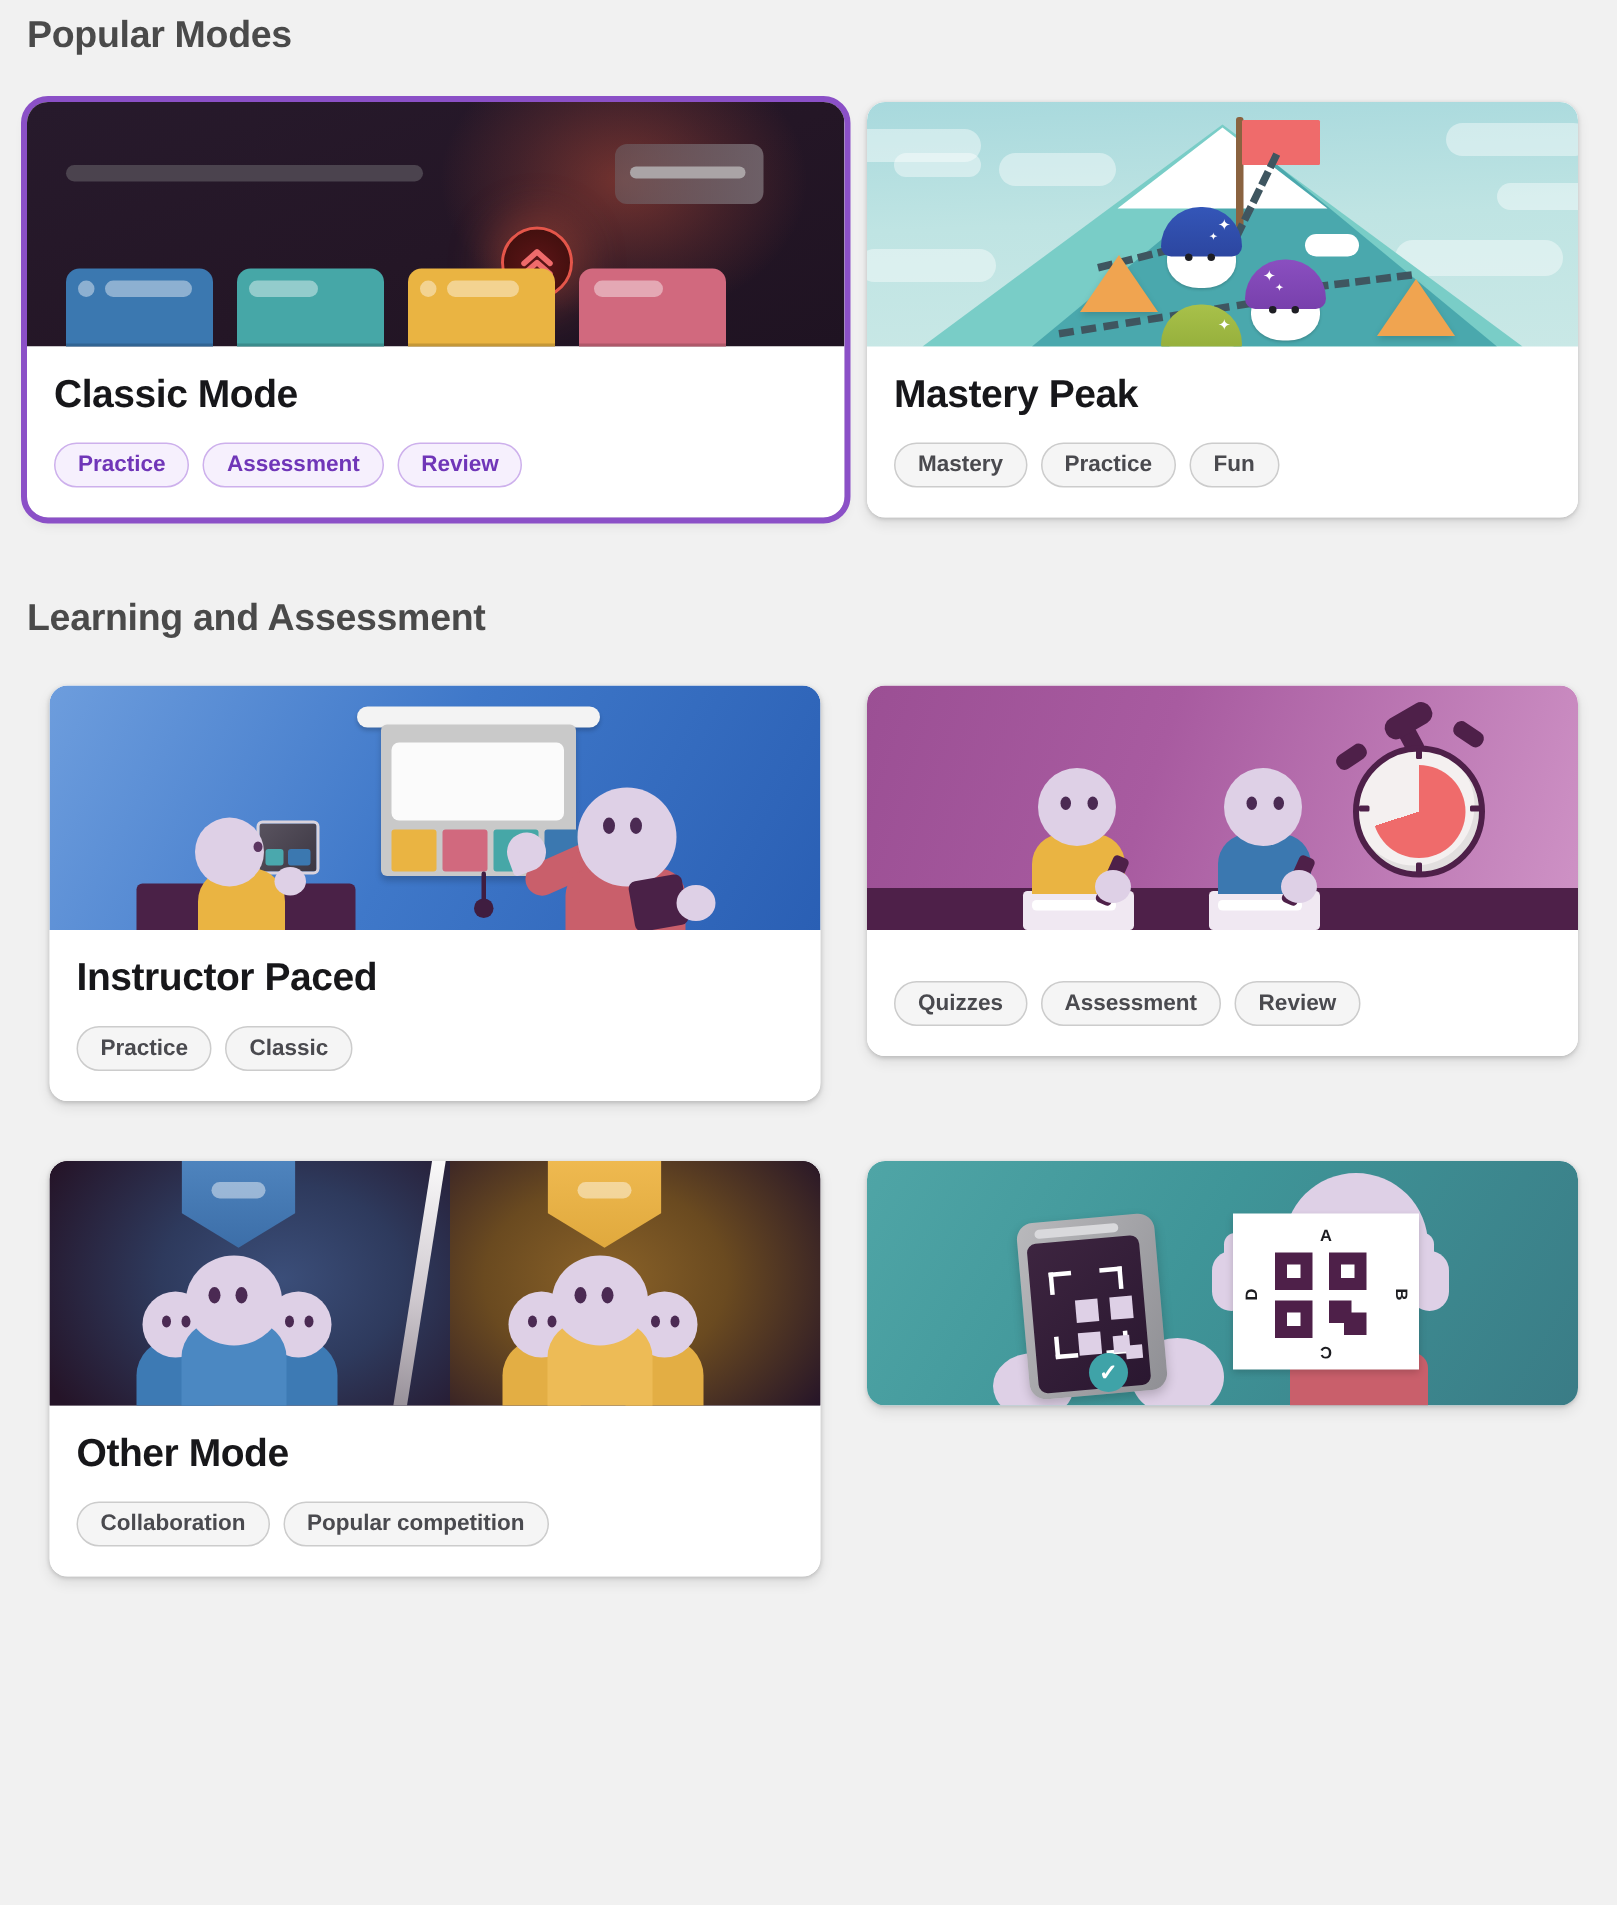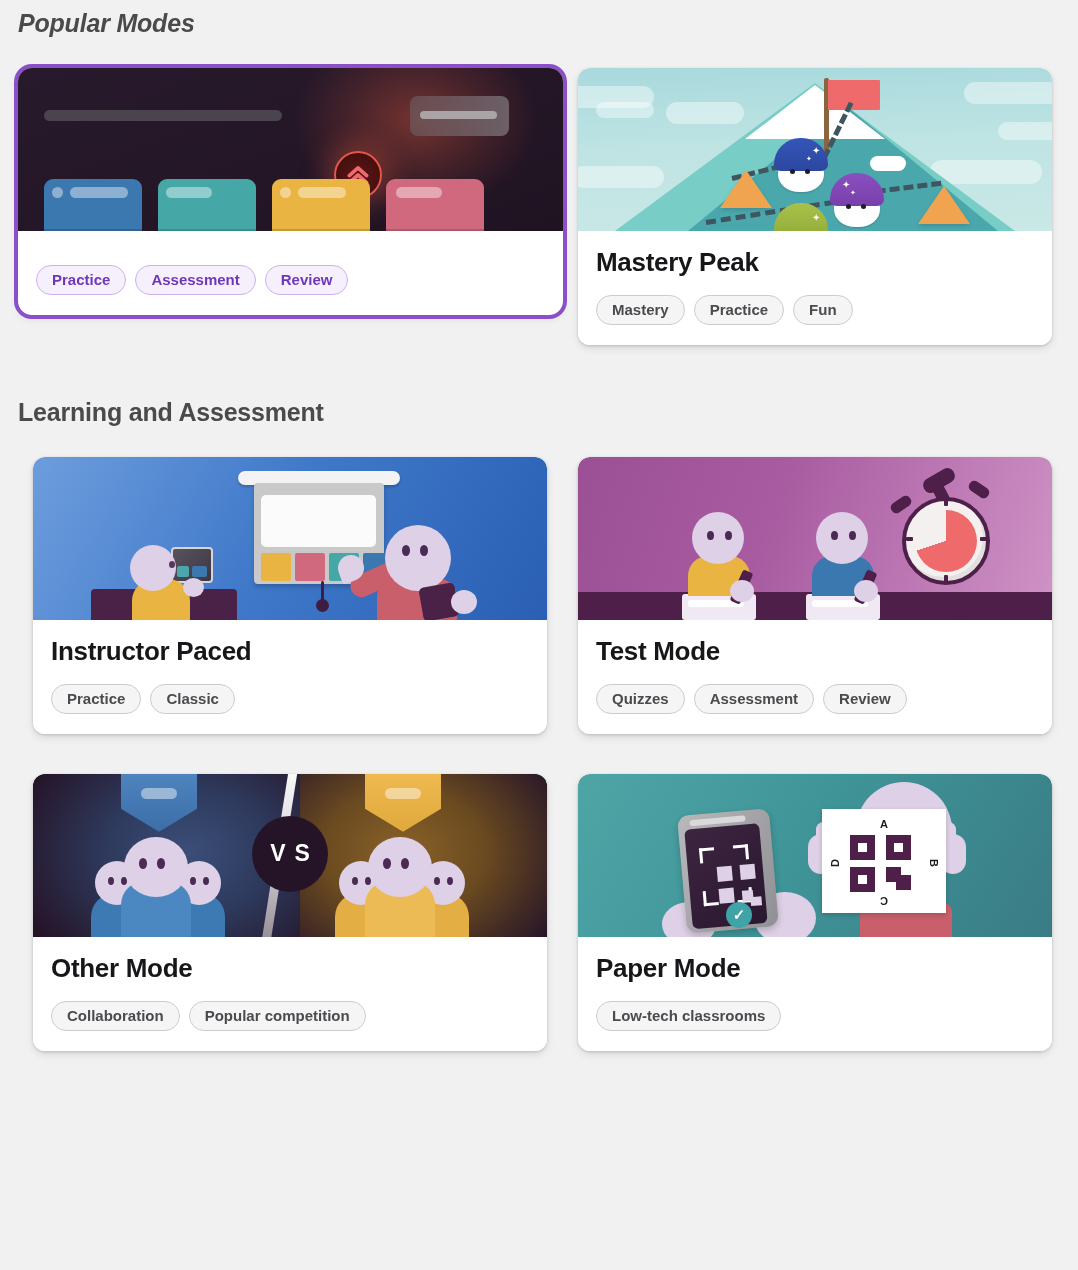--- a/index.html
+++ b/index.html
@@ -20,21 +20,21 @@
     position: relative;
   }
 
   .section-title {
     font-size: 25px;
     font-weight: bold;
     color: #4a4a4a;
     letter-spacing: -0.2px;
   }
 
-  #sec-popular      { padding-top: 9px; font-style: italic; }
+  #sec-popular      { padding-top: 9px; }
   #sec-learning     { padding-top: 43px; }
   #sec-other        { padding-top: 43px; }
 
   .grid {
     display: grid;
     grid-template-columns: 557px 1fr;
     margin-top: 22px;
   }
 
   .card-slot { padding: 8px 12px 10px 0; }
@@ -482,20 +482,21 @@
             <div class="tile yellow">
               <span class="dot"></span>
                 <span class="line" style="left:26px;width:48px;"></span>
             </div>
             <div class="tile red">
               <span class="line" style="left:10px;width:46px;"></span>
             </div>
           </div>
         </div>
         <div class="body">
+          <div class="card-title">Classic Mode</div>
           <div class="tags">
             <span class="tag accent">Practice</span>
             <span class="tag accent">Assessment</span>
             <span class="tag accent">Review</span>
           </div>
         </div>
       </div>
     </div>
 
     <div class="card-slot right">
@@ -636,21 +637,20 @@
             <div class="btn-top"></div>
             <div class="case"></div>
             <div class="pie"></div>
             <div class="tick" style="left:56px;top:30px;width:4px;height:7px;"></div>
             <div class="tick" style="left:56px;top:106px;width:4px;height:7px;"></div>
             <div class="tick" style="left:18px;top:68px;width:7px;height:4px;"></div>
             <div class="tick" style="left:92px;top:68px;width:7px;height:4px;"></div>
           </div>
         </div>
         <div class="body">
-          <div class="card-title">Test Mode</div>
           <div class="tags">
             <span class="tag">Quizzes</span>
             <span class="tag">Assessment</span>
             <span class="tag">Review</span>
           </div>
         </div>
       </div>
     </div>
   </div>
 
@@ -700,21 +700,20 @@
             <div class="ce" style="left:99px;bottom:60px;width:6px;height:8px;"></div>
             <div class="ce" style="left:112px;bottom:60px;width:6px;height:8px;"></div>
 
             <div class="cb" style="left:30px;bottom:0;width:70px;height:64px;background:#edbb56;"></div>
             <div class="ch" style="left:33px;bottom:48px;width:64px;height:60px;"></div>
             <div class="ce" style="left:48px;bottom:76px;width:8px;height:11px;"></div>
             <div class="ce" style="left:66px;bottom:76px;width:8px;height:11px;"></div>
           </div>
 
           <div class="slash"></div>
-          <div class="vs">VS</div>
         </div>
         <div class="body">
           <div class="card-title">Other Mode</div>
           <div class="tags">
             <span class="tag">Collaboration</span>
             <span class="tag">Popular competition</span>
           </div>
         </div>
       </div>
     </div>
@@ -759,23 +758,17 @@
             <div class="cs-sq" style="left:28px;top:58px;width:25px;height:25px;"></div>
             <div class="cs-in" style="left:36px;top:66px;width:9px;height:9px;"></div>
             <div class="cs-sq" style="left:64px;top:58px;width:15px;height:15px;"></div>
             <div class="cs-sq" style="left:74px;top:66px;width:15px;height:15px;"></div>
             <span class="cs-l" style="left:58px;top:9px;">A</span>
             <span class="cs-l" style="left:108px;top:48px;transform:rotate(90deg);">B</span>
             <span class="cs-l" style="left:58px;top:86px;transform:rotate(180deg);">C</span>
             <span class="cs-l" style="left:9px;top:48px;transform:rotate(-90deg);">D</span>
           </div>
         </div>
-        <div class="body">
-          <div class="card-title">Paper Mode</div>
-          <div class="tags">
-            <span class="tag">Low-tech classrooms</span>
-          </div>
-        </div>
       </div>
     </div>
   </div>
 
 </div>
 
 </body></html>

